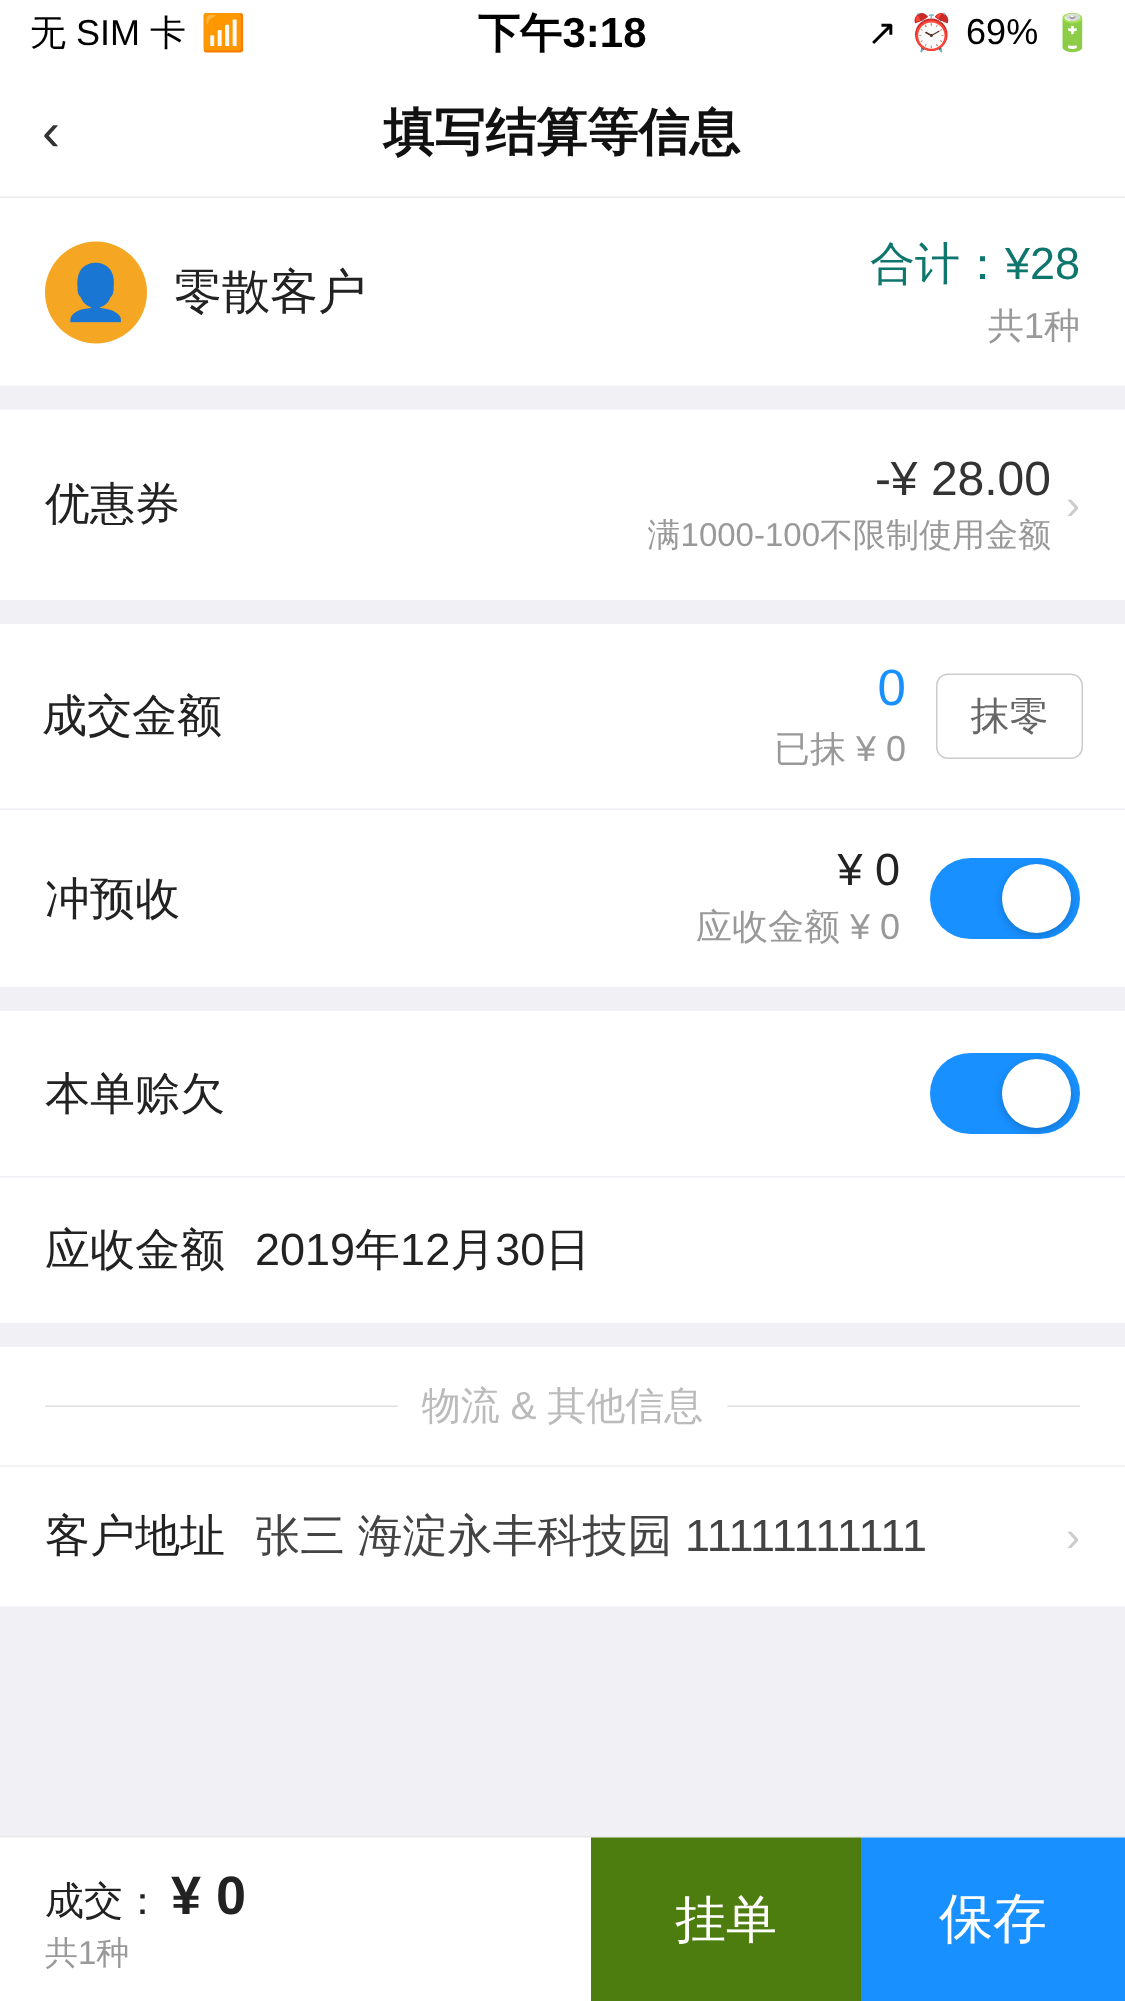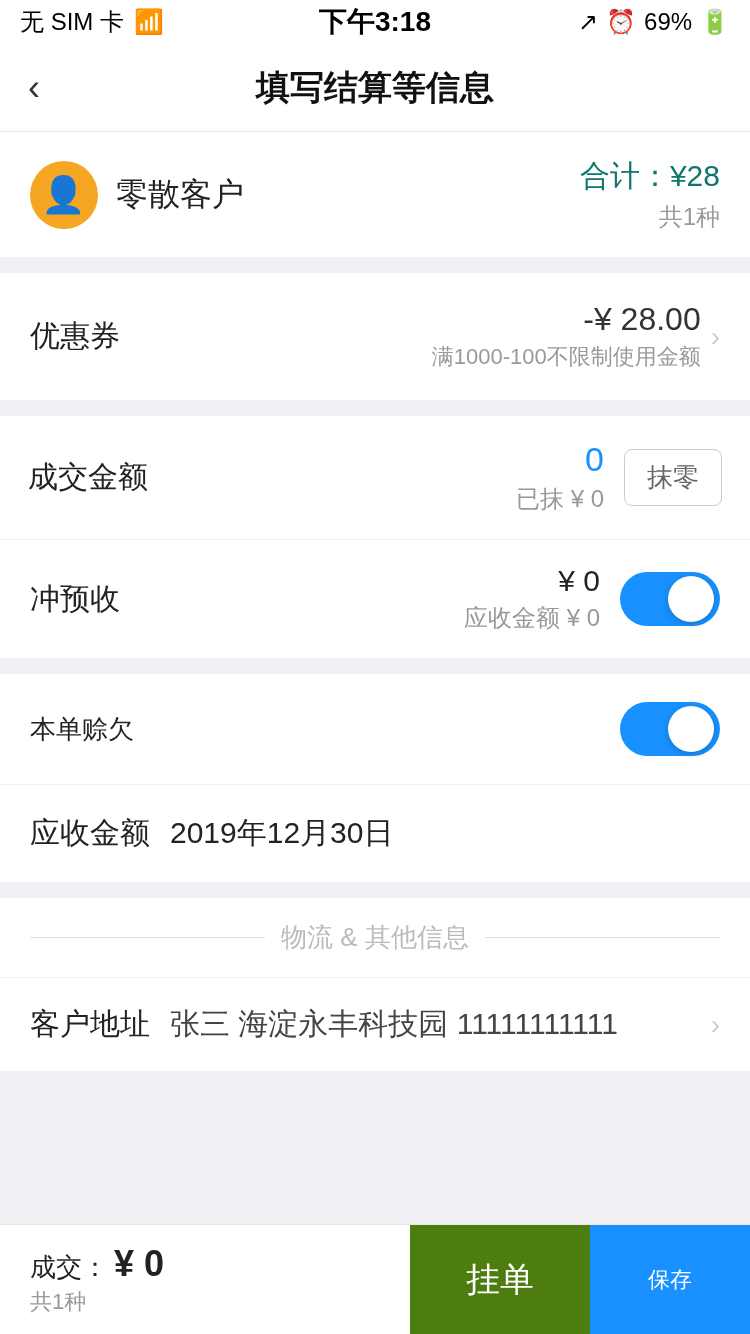--- a/index.html
+++ b/index.html
@@ -262,21 +262,21 @@
       margin-bottom: 16px;
     }
     .debt-row {
       padding: 28px 30px;
       display: flex;
       align-items: center;
       justify-content: space-between;
       border-bottom: 1px solid #f0f0f5;
     }
     .debt-label {
-      font-size: 26px;
+      font-size: 30px;
       color: #222;
     }
 
     
     .due-row {
       padding: 28px 30px;
       display: flex;
       align-items: center;
       gap: 20px;
     }
@@ -371,27 +371,27 @@
       background: #4d7c0f;
       display: flex;
       align-items: center;
       justify-content: center;
       font-size: 34px;
       color: #fff;
       font-weight: 500;
       cursor: pointer;
     }
     .bottom-btn-save {
-      width: 160px;
+      width: 176px;
       height: 110px;
       background: #1890ff;
       display: flex;
       align-items: center;
       justify-content: center;
-      font-size: 22px;
+      font-size: 36px;
       color: #fff;
       font-weight: 500;
       cursor: pointer;
     }
   </style>
 </head>
 <body>
 
 <div class="status-bar">
   <div class="status-bar-left">

